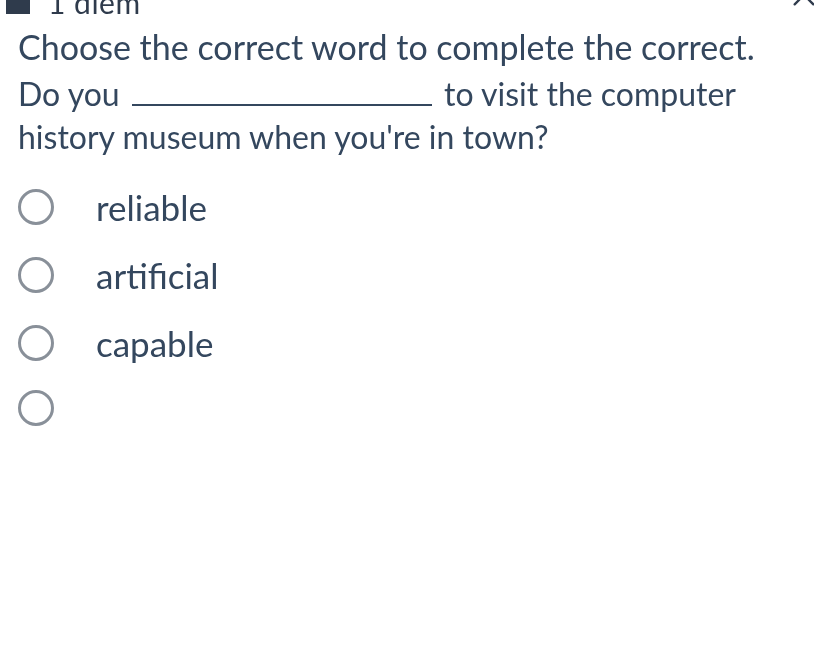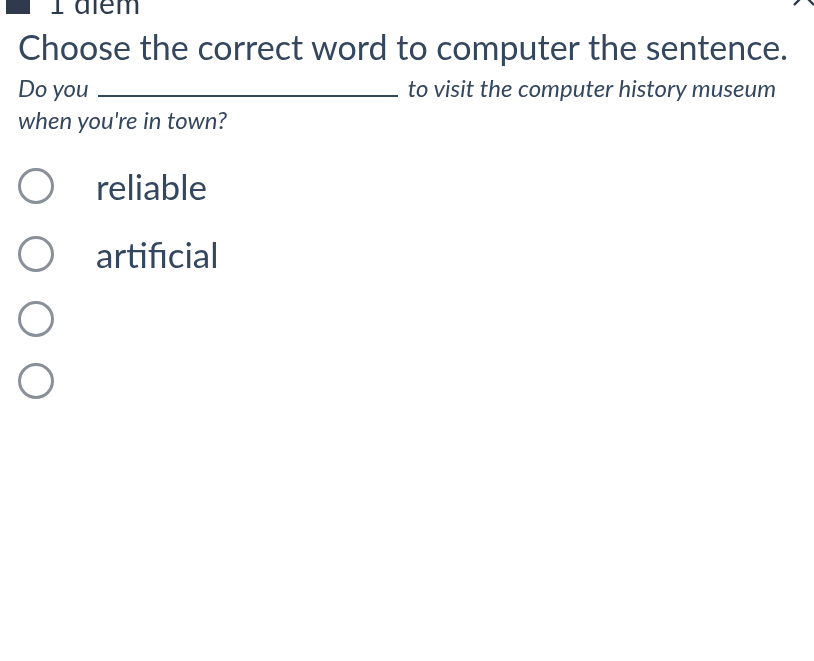--- a/index.html
+++ b/index.html
@@ -42,25 +42,24 @@
     color: #2f3b4c;
   }
   .prompt {
     margin-top: 24px;
     font-size: 34px;
     line-height: 1.35;
     color: #34475e;
     font-weight: 400;
   }
   .sentence {
-    font-size: 24px;
+    font-size: 32px;
     line-height: 1.35;
     color: #34475e;
     margin-top: 2px;
-    font-style: italic;
   }
   .blank {
     display: inline-block;
     border-bottom: 2px solid #34475e;
     width: 300px;
     vertical-align: baseline;
     height: 0.75em;
     margin: 0 4px;
   }
   .options {
@@ -95,36 +94,37 @@
     <div class="square"></div>
     <div class="fragtext">1 điểm</div>
   </div>
 
   <div class="corner-arrow">
     <svg width="28" height="28" viewBox="0 0 24 24" fill="none" stroke="#2f3b4c" stroke-width="2" stroke-linecap="round" stroke-linejoin="round">
       <polyline points="4 14 12 6 20 14"></polyline>
     </svg>
   </div>
 
-  <div class="prompt">Choose the correct word to computer the sentence.</div>
+  <div class="prompt">Choose the correct word to complete the correct.</div>
 
   <div class="sentence">
     <span>Do you </span><span class="blank"></span><span> to visit the computer history museum when you're in town?</span>
   </div>
 
   <div class="options">
     <div class="option">
       <div class="radio"></div>
       <div class="option-label">reliable</div>
     </div>
     <div class="option">
       <div class="radio"></div>
       <div class="option-label">artificial</div>
     </div>
     <div class="option">
       <div class="radio"></div>
+      <div class="option-label">capable</div>
     </div>
     <div class="option">
       <div class="radio"></div>
     </div>
   </div>
 
 </div>
 
 </body></html>

